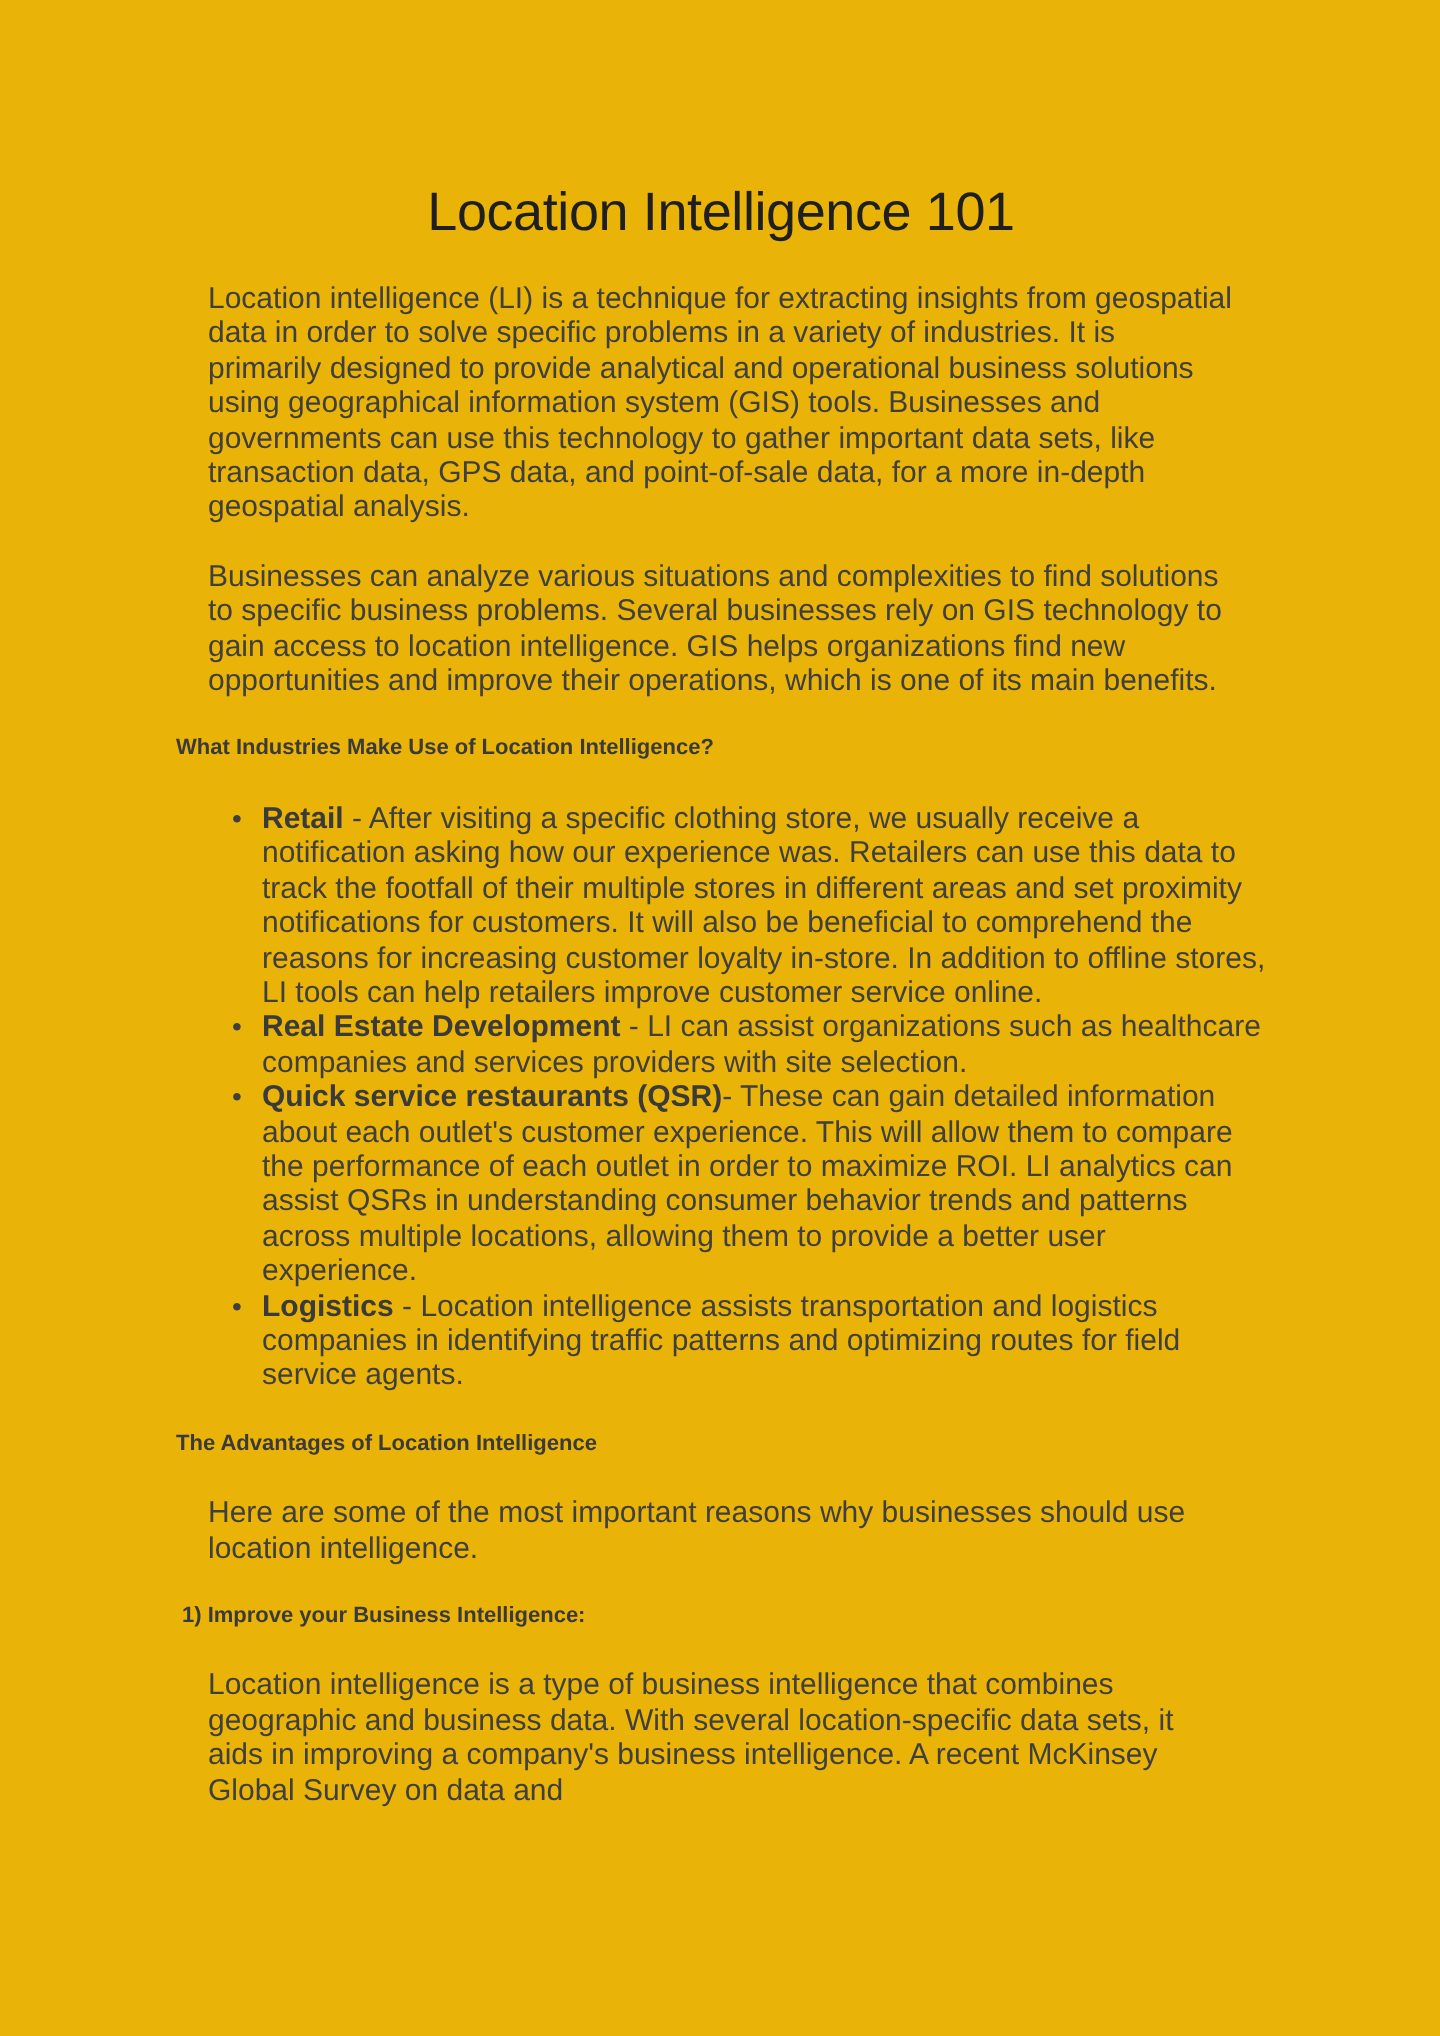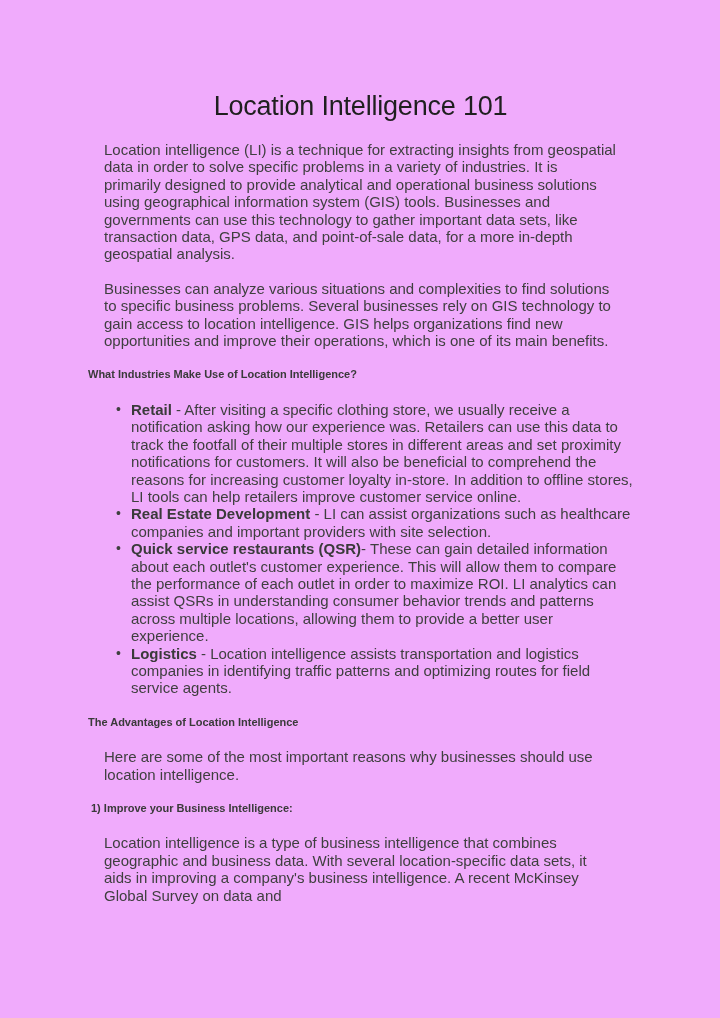--- a/index.html
+++ b/index.html
@@ -6,21 +6,21 @@
     margin: 0;
     padding: 0;
     background: #ffffff;
   }
   .page {
     position: relative;
     box-sizing: border-box;
     width: 720px;
     height: 1018px;
     margin: 0 auto;
-    background: #f0abfc;
+    background: #eab308;
     padding: 90px 87px 0 88px;
     font-family: "Liberation Sans", "DejaVu Sans", sans-serif;
     color: #3f3f3f;
     overflow: hidden;
   }
   h1.doc-title {
     margin: 0 0 19px 0;
     font-size: 27px;
     line-height: 32px;
     font-weight: 400;
@@ -77,21 +77,21 @@
 
   <p>Location intelligence (LI) is a technique for extracting insights from geospatial data in order to solve specific problems in a variety of industries. It is primarily designed to provide analytical and operational business solutions using geographical information system (GIS) tools. Businesses and governments can use this technology to gather important data sets, like transaction data, GPS data, and point-of-sale data, for a more in-depth geospatial analysis.</p>
 
   <p>Businesses can analyze various situations and complexities to find solutions to specific business problems. Several businesses rely on GIS technology to gain access to location intelligence. GIS helps organizations find new opportunities and improve their operations, which is one of its main benefits.</p>
 
   <h2 class="section-heading">What Industries Make Use of Location Intelligence?</h2>
 
 
   <ul class="bullet-list">
     <li><span class="term">Retail</span><span> - After visiting a specific clothing store, we usually receive a notification asking how our experience was. Retailers can use this data to track the footfall of their multiple stores in different areas and set proximity notifications for customers. It will also be beneficial to comprehend the reasons for increasing customer loyalty in-store. In addition to offline stores, LI tools can help retailers improve customer service online.</span></li>
-    <li><span class="term">Real Estate Development</span><span> - LI can assist organizations such as healthcare companies and important providers with site selection.</span></li>
+    <li><span class="term">Real Estate Development</span><span> - LI can assist organizations such as healthcare companies and services providers with site selection.</span></li>
     <li><span class="term">Quick service restaurants (QSR)</span><span>- These can gain detailed information about each outlet's customer experience. This will allow them to compare the performance of each outlet in order to maximize ROI. LI analytics can assist QSRs in understanding consumer behavior trends and patterns across multiple locations, allowing them to provide a better user experience.</span></li>
     <li><span class="term">Logistics</span><span> - Location intelligence assists transportation and logistics companies in identifying traffic patterns and optimizing routes for field service agents.</span></li>
   </ul>
 
   <h2 class="section-heading">The Advantages of Location Intelligence</h2>
 
   <p>Here are some of the most important reasons why businesses should use location intelligence.</p>
 
   <h3 class="sub-heading">1) Improve your Business Intelligence:</h3>
 

